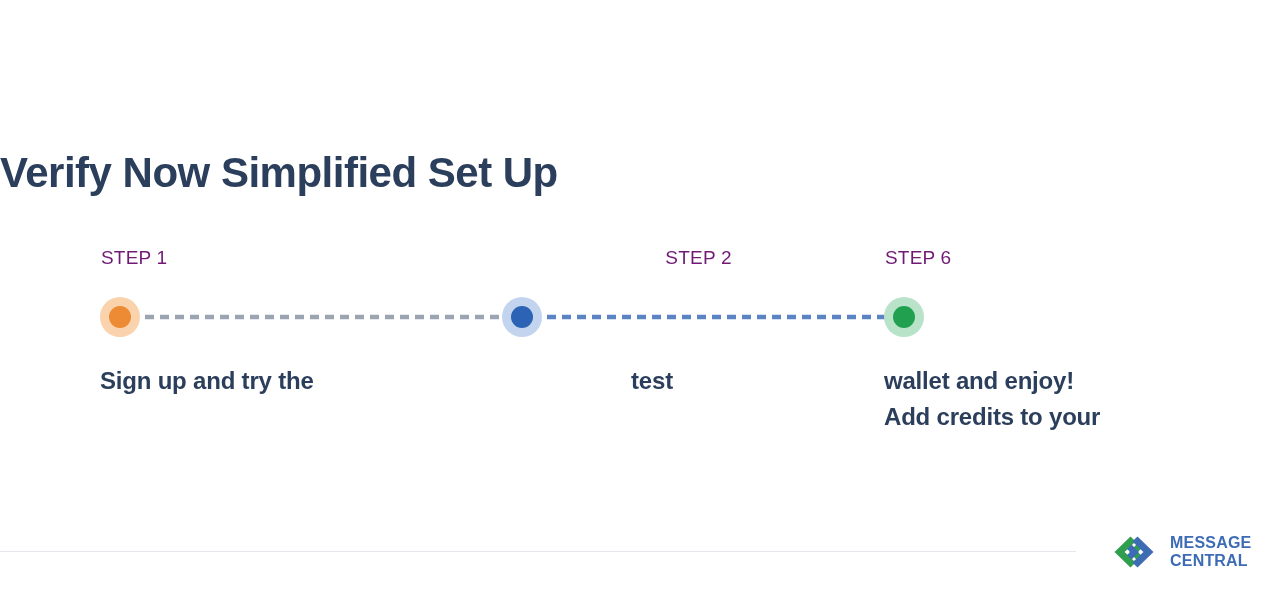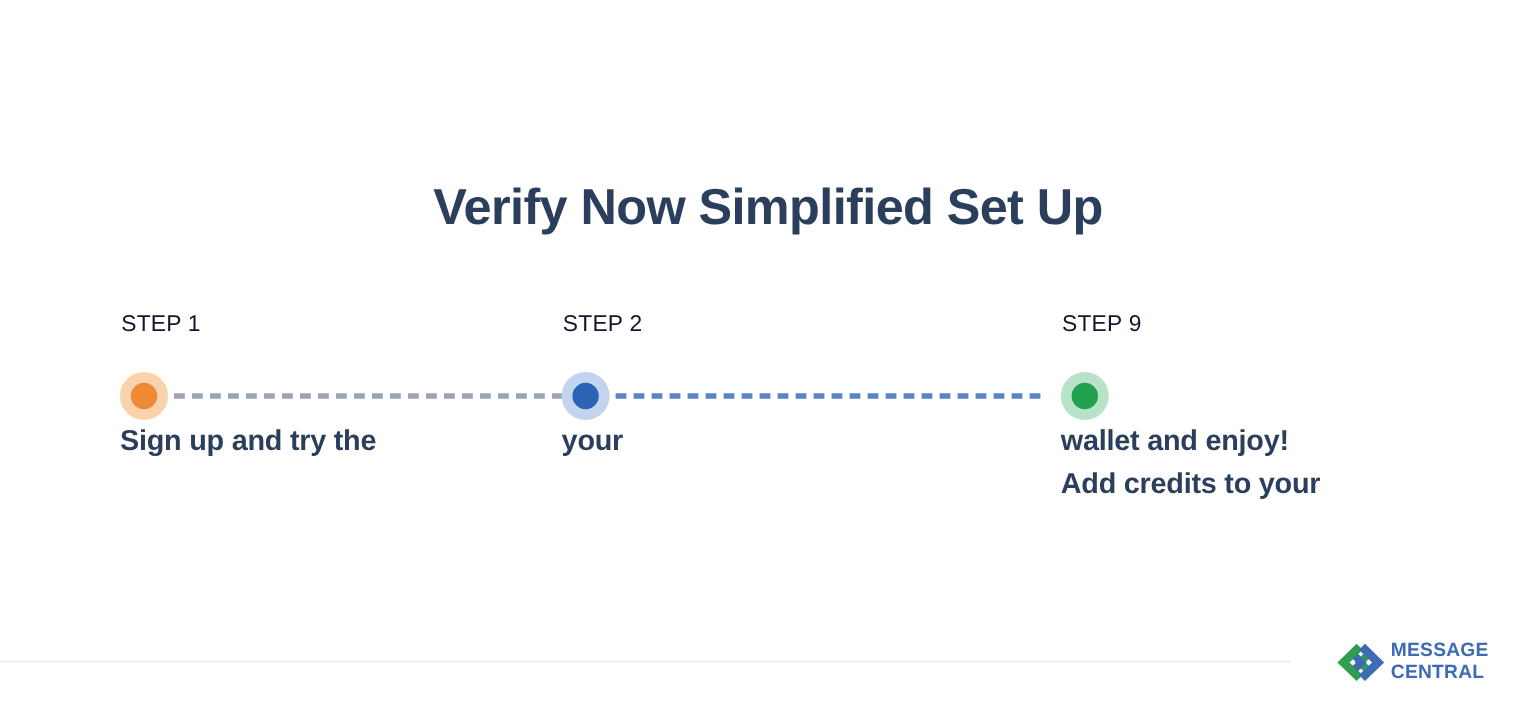--- a/index.html
+++ b/index.html
@@ -21,21 +21,20 @@
     width: 1280px;
     height: 605px;
   }
 
   
   .title {
     position: absolute;
     top: 120px;
     left: 0;
     width: 1280px;
-    text-align: center;
     font-size: 42px;
     font-weight: bold;
     letter-spacing: -0.5px;
     color: #2b3f5c;
     line-height: 1.2;
   }
 
   
   .steps {
     position: absolute;
@@ -44,30 +43,30 @@
     width: 1280px;
     height: 200px;
   }
 
   .step {
     position: absolute;
     top: 0;
     width: 392px;
   }
   .step-1 { left: 100px; }
-  .step-2 { left: 468px; }
+  .step-2 { left: 502px; text-align: center; }
   .step-3 { left: 884px; }
 
   .step-label {
     font-size: 19px;
     font-weight: normal;
-    color: #0f172a;
+    color: #701a75;
     letter-spacing: 0.2px;
     line-height: 1;
-    margin: 13px 0 30px 1px;
+    margin: 0 0 30px 1px;
   }
 
   
   .marker-row {
     position: relative;
     height: 40px;
     display: flex;
     align-items: center;
   }
 
@@ -103,20 +102,21 @@
     transform: translateY(-50%);
     height: 6px;
     z-index: 1;
   }
   .connector-1 { width: 372px; }
   .connector-2 { width: 372px; }
   .connector-3 { width: 366px; }
 
   
   .step-desc {
+    margin-top: 26px;
     font-size: 24px;
     font-weight: bold;
     color: #2b3f5c;
     line-height: 1.5;
     letter-spacing: -0.2px;
     width: 300px;
   }
   .step-desc .ln { display: block; }
 
   
@@ -128,21 +128,21 @@
     height: 1px;
     background: #e4e8ec;
   }
 
   .logo {
     position: absolute;
     left: 1110px;
     top: 532px;
     display: flex;
     align-items: center;
-    gap: 1px;
+    gap: 12px;
   }
   .logo-mark {
     width: 48px;
     height: 40px;
     flex: 0 0 48px;
   }
   .logo-text {
     font-size: 16px;
     font-weight: bold;
     line-height: 1.12;
@@ -179,26 +179,26 @@
       <div class="step-label">STEP 2</div>
       <div class="marker-row">
         <svg class="connector connector-2" viewBox="0 0 372 6" preserveAspectRatio="none">
           <line x1="0" y1="3" x2="372" y2="3" stroke="#5b84c4" stroke-width="4.5" stroke-dasharray="9 6"></line>
         </svg>
         <div class="halo halo-2">
           <div class="dot dot-2"></div>
         </div>
       </div>
       <div class="step-desc">
-        <span class="ln">your</span>
+        <span class="ln">test</span>
       </div>
     </div>
 
     <div class="step step-3">
-      <div class="step-label">STEP 9</div>
+      <div class="step-label">STEP 6</div>
       <div class="marker-row">
         <svg class="connector connector-3" viewBox="0 0 366 6" preserveAspectRatio="none">
           <defs>
             <linearGradient id="fadeGreen" x1="0" y1="0" x2="1" y2="0">
               <stop offset="0" stop-color="#3aa468" stop-opacity="1"></stop>
               <stop offset="0.45" stop-color="#3aa468" stop-opacity="0.78"></stop>
               <stop offset="0.75" stop-color="#3aa468" stop-opacity="0.32"></stop>
               <stop offset="1" stop-color="#3aa468" stop-opacity="0.02"></stop>
             </linearGradient>
           </defs>

